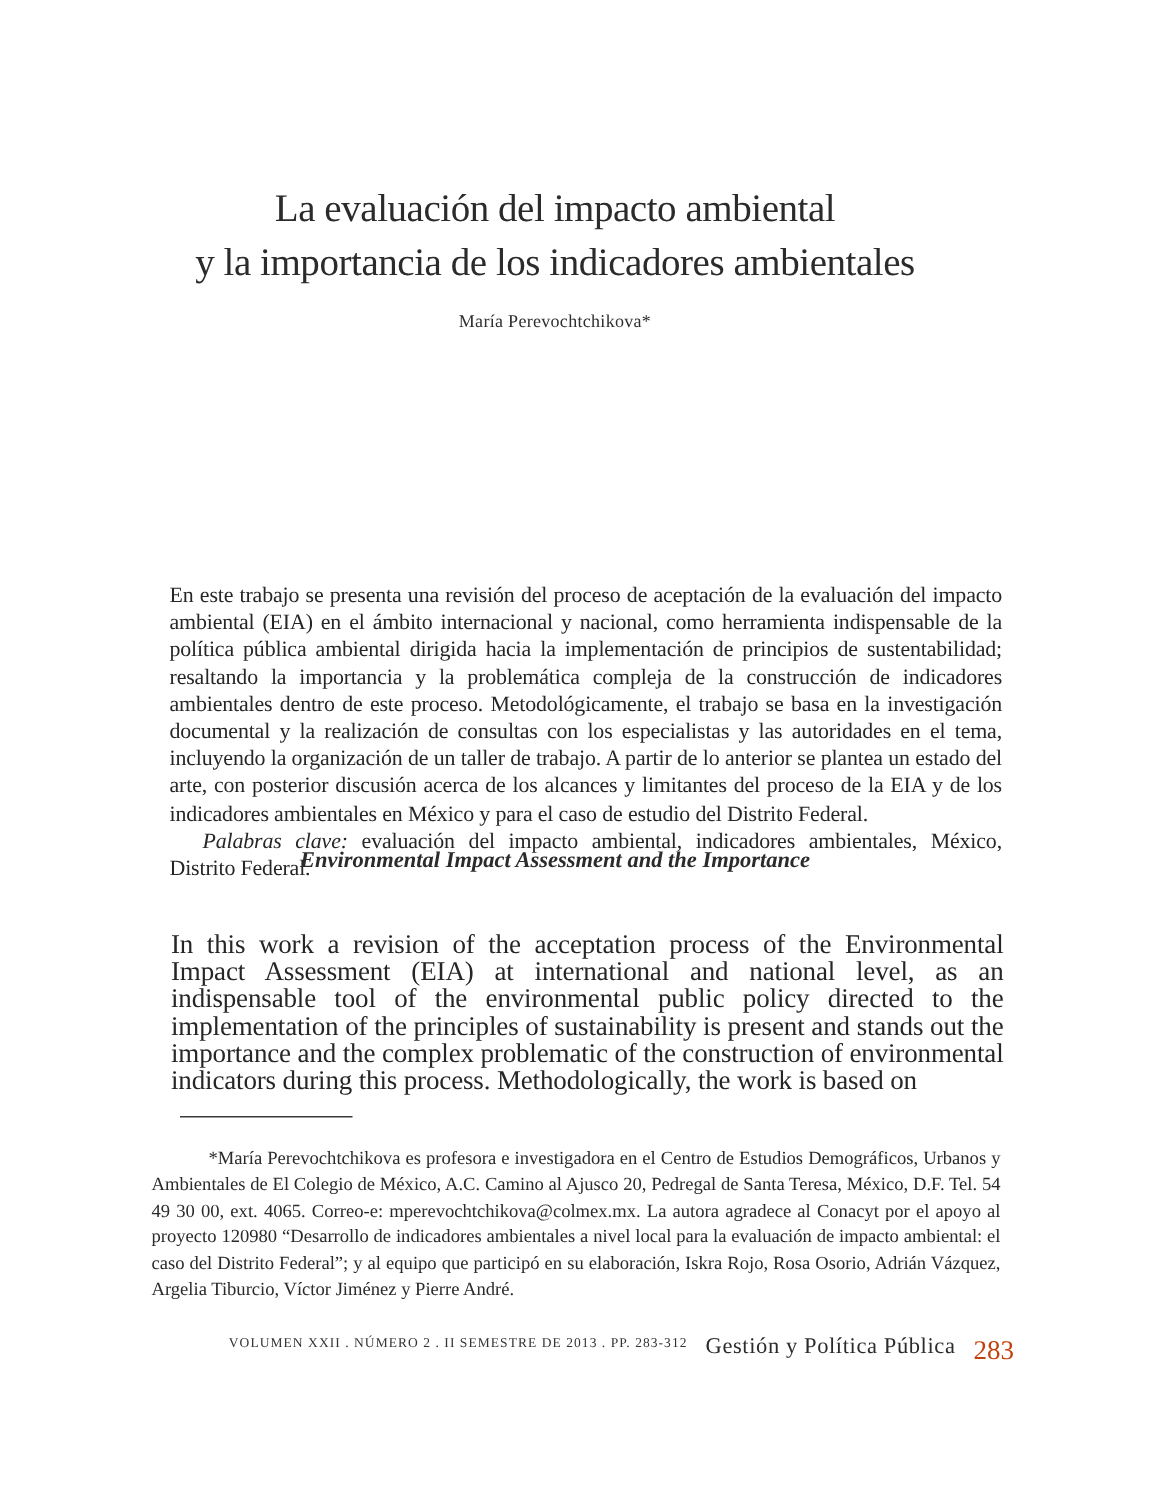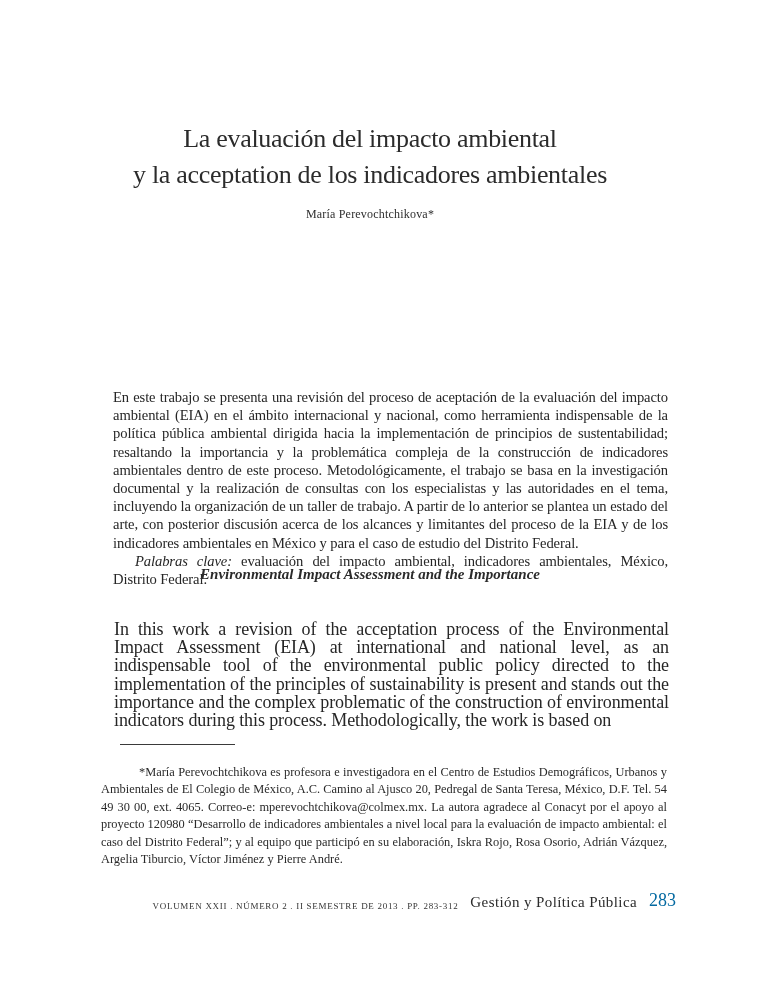--- a/index.html
+++ b/index.html
@@ -96,47 +96,47 @@
   }
   .footnote p { margin: 16px; }
   .footnote .fn-main { text-indent: 38px; }
   .footnote .fn-received { text-indent: 27px; }
 
   .footer {
     position: absolute;
     top: 890px;
     right: 92px;
     display: flex;
-    align-items: flex-end;
+    align-items: flex-start;
     gap: 12px;
     white-space: nowrap;
   }
   .footer .volume-info {
     font-size: 9px;
     letter-spacing: 0.7px;
     color: #333333;
   }
   .footer .journal-name {
     font-size: 15px;
     letter-spacing: 0.4px;
     color: #2b2b2b;
   }
   .footer .page-number {
     font-size: 18px;
-    color: #0369a1;
+    color: #c2410c;
   }
 </style>
 </head>
 <body>
 
 <div class="page">
 
   <div class="center-col title">
     <div>La evaluación del impacto ambiental</div>
-    <div>y la acceptation de los indicadores ambientales</div>
+    <div>y la importancia de los indicadores ambientales</div>
   </div>
 
   <div class="center-col author">María Perevochtchikova*</div>
 
   <div class="abstract-es">
     <p>En este trabajo se presenta una revisión del proceso de aceptación de la evaluación del impacto ambiental (EIA) en el ámbito internacional y nacional, como herramienta indispensable de la política pública ambiental dirigida hacia la implementación de principios de sustentabilidad; resaltando la importancia y la problemática compleja de la construcción de indicadores ambientales dentro de este proceso. Metodológicamente, el trabajo se basa en la investigación documental y la realización de consultas con los especialistas y las autoridades en el tema, incluyendo la organización de un taller de trabajo. A partir de lo anterior se plantea un estado del arte, con posterior discusión acerca de los alcances y limitantes del proceso de la EIA y de los indicadores ambientales en México y para el caso de estudio del Distrito Federal.</p>
     <p class="keywords"><span class="italic">Palabras clave:</span><span> evaluación del impacto ambiental, indicadores ambientales, México, Distrito Federal.</span></p>
   </div>
 
   <div class="center-col en-heading">

